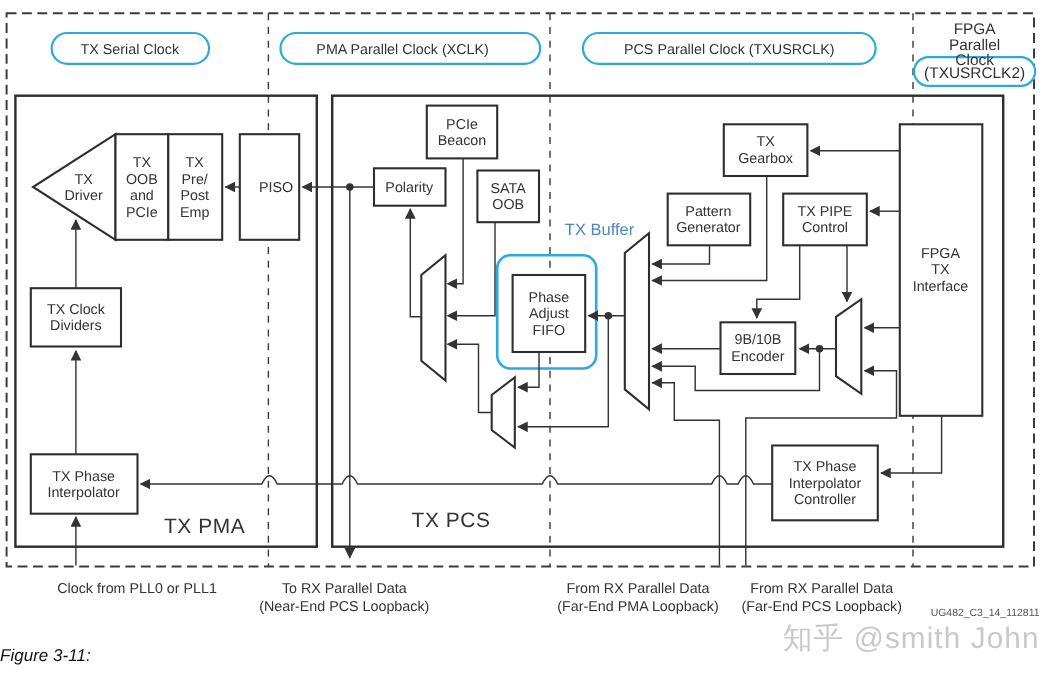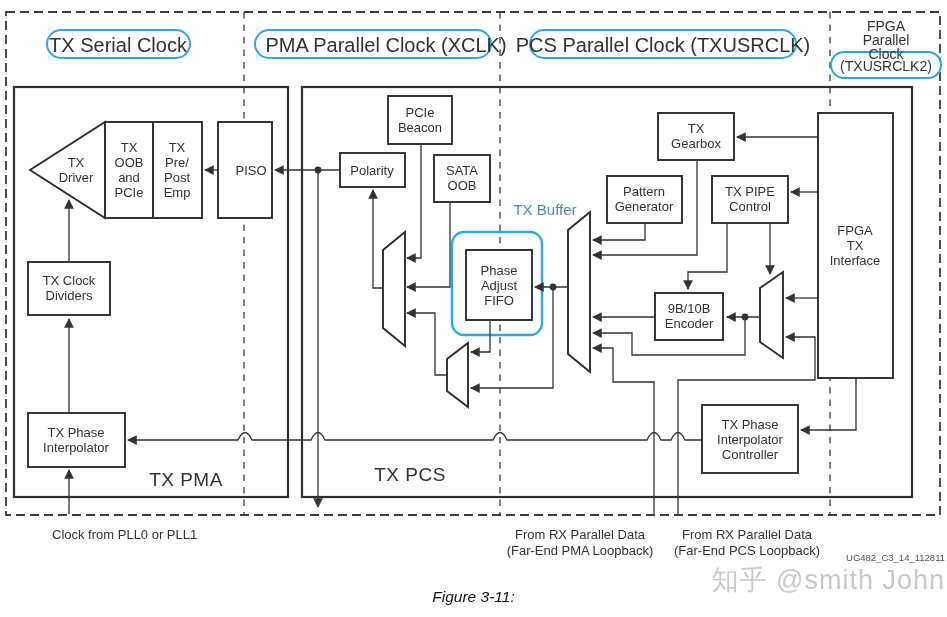--- a/index.html
+++ b/index.html
@@ -11,33 +11,33 @@
   html,body{margin:0;padding:0;background:#ffffff;}
   #stage{
     position:relative;width:947px;height:617px;background:#ffffff;
     font-family:"Liberation Sans", sans-serif;color:var(--ink);overflow:hidden;
   }
   #diagram-svg{position:absolute;left:0;top:0;}
   .lbl{
     position:absolute;transform:translate(-50%,-50%);
     font-size:13px;line-height:15px;text-align:center;white-space:pre-line;color:var(--ink);
   }
-  .pill-lbl{font-size:20px;line-height:16px;white-space:nowrap;}
+  .pill-lbl{font-size:13px;line-height:16px;white-space:nowrap;}
   .region-lbl{font-size:19px;letter-spacing:.5px;white-space:nowrap;}
   .domain-lbl{font-size:14px;line-height:14px;}
   .buffer-lbl{font-size:15px;color:var(--blue-label);white-space:nowrap;}
   .io-lbl{font-size:13px;line-height:16px;}
   .left-fixed{transform:none;text-align:left;white-space:nowrap;margin-left:44px;}
   .doc-ref{
     position:absolute;right:2px;top:552px;font-size:9.5px;color:#555;
     transform:none;text-align:right;white-space:nowrap;
   }
   .caption{
     position:absolute;left:0;right:0;top:588px;display:flex;justify-content:center;gap:24px;
-    font-size:15.5px;color:#111;
+    font-size:15.5px;color:#111;flex-direction:column;
   }
   .caption .fig{font-style:italic;}
   .caption .title{font-weight:bold;}
   .watermark{
     position:absolute;right:2px;top:562px;font-size:27px;color:var(--watermark);
     white-space:nowrap;letter-spacing:1px;
   }
 </style>
 </head>
 <body>
@@ -125,21 +125,21 @@
     </g>
 
     <g fill="#333333">
       <circle cx="318" cy="170" r="3.4"></circle>
       <circle cx="553" cy="287" r="3.4"></circle>
       <circle cx="745" cy="317" r="3.4"></circle>
     </g>
   </svg>
 
   <div class="lbl pill-lbl" style="left:118px;top:45px;">TX Serial Clock</div>
-  <div class="lbl pill-lbl" style="left:386px;top:45px;">PMA Parallel Clock (XCLK)</div>
+  <div class="lbl pill-lbl" style="left:366px;top:45px;">PMA Parallel Clock (XCLK)</div>
   <div class="lbl pill-lbl" style="left:663px;top:45px;">PCS Parallel Clock (TXUSRCLK)</div>
   <div class="lbl domain-lbl" style="left:886px;top:40px;">FPGA Parallel
 Clock</div>
   <div class="lbl domain-lbl" style="left:886px;top:66px;">(TXUSRCLK2)</div>
 
   <div class="lbl" style="left:76px;top:170px;">TX
 Driver</div>
   <div class="lbl" style="left:129px;top:170px;">TX
 OOB
 and
@@ -174,20 +174,22 @@
 Interpolator</div>
   <div class="lbl" style="left:750px;top:439px;">TX Phase
 Interpolator
 Controller</div>
 
   <div class="lbl region-lbl" style="left:186px;top:479px;">TX PMA</div>
   <div class="lbl region-lbl" style="left:410px;top:474px;">TX PCS</div>
   <div class="lbl buffer-lbl" style="left:545px;top:209px;">TX Buffer</div>
 
   <div class="lbl io-lbl left-fixed" style="left:8px;top:527px;">Clock from PLL0 or PLL1</div>
+  <div class="lbl io-lbl" style="left:313px;top:543px;">To RX Parallel Data
+(Near-End PCS Loopback)</div>
   <div class="lbl io-lbl" style="left:580px;top:543px;">From RX Parallel Data
 (Far-End PMA Loopback)</div>
   <div class="lbl io-lbl" style="left:747px;top:543px;">From RX Parallel Data
 (Far-End PCS Loopback)</div>
 
   <div class="doc-ref">UG482_C3_14_112811</div>
   <div class="watermark">知乎 @smith John</div>
   <div class="caption">
     <span class="fig">Figure 3-11:</span>
   </div>

